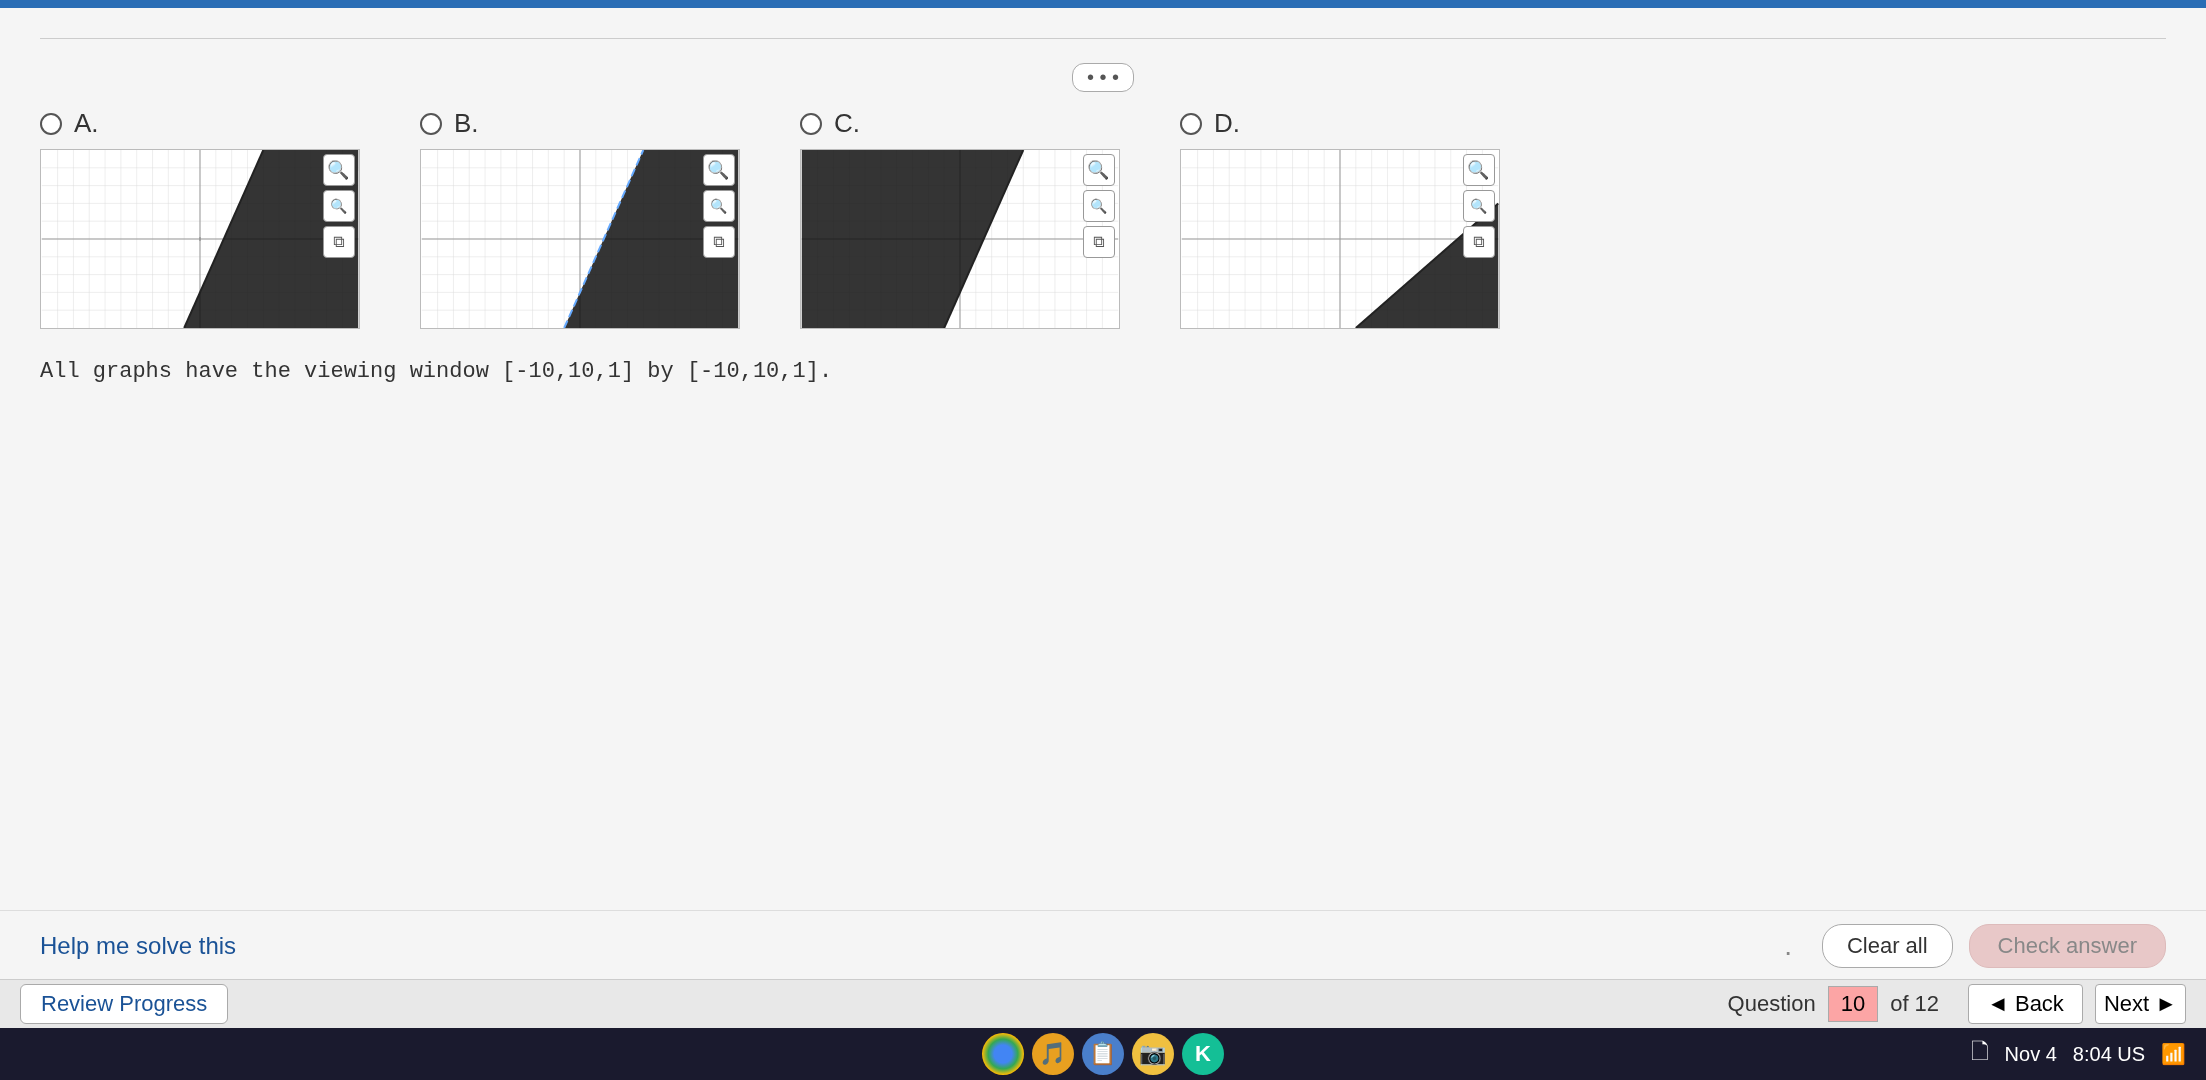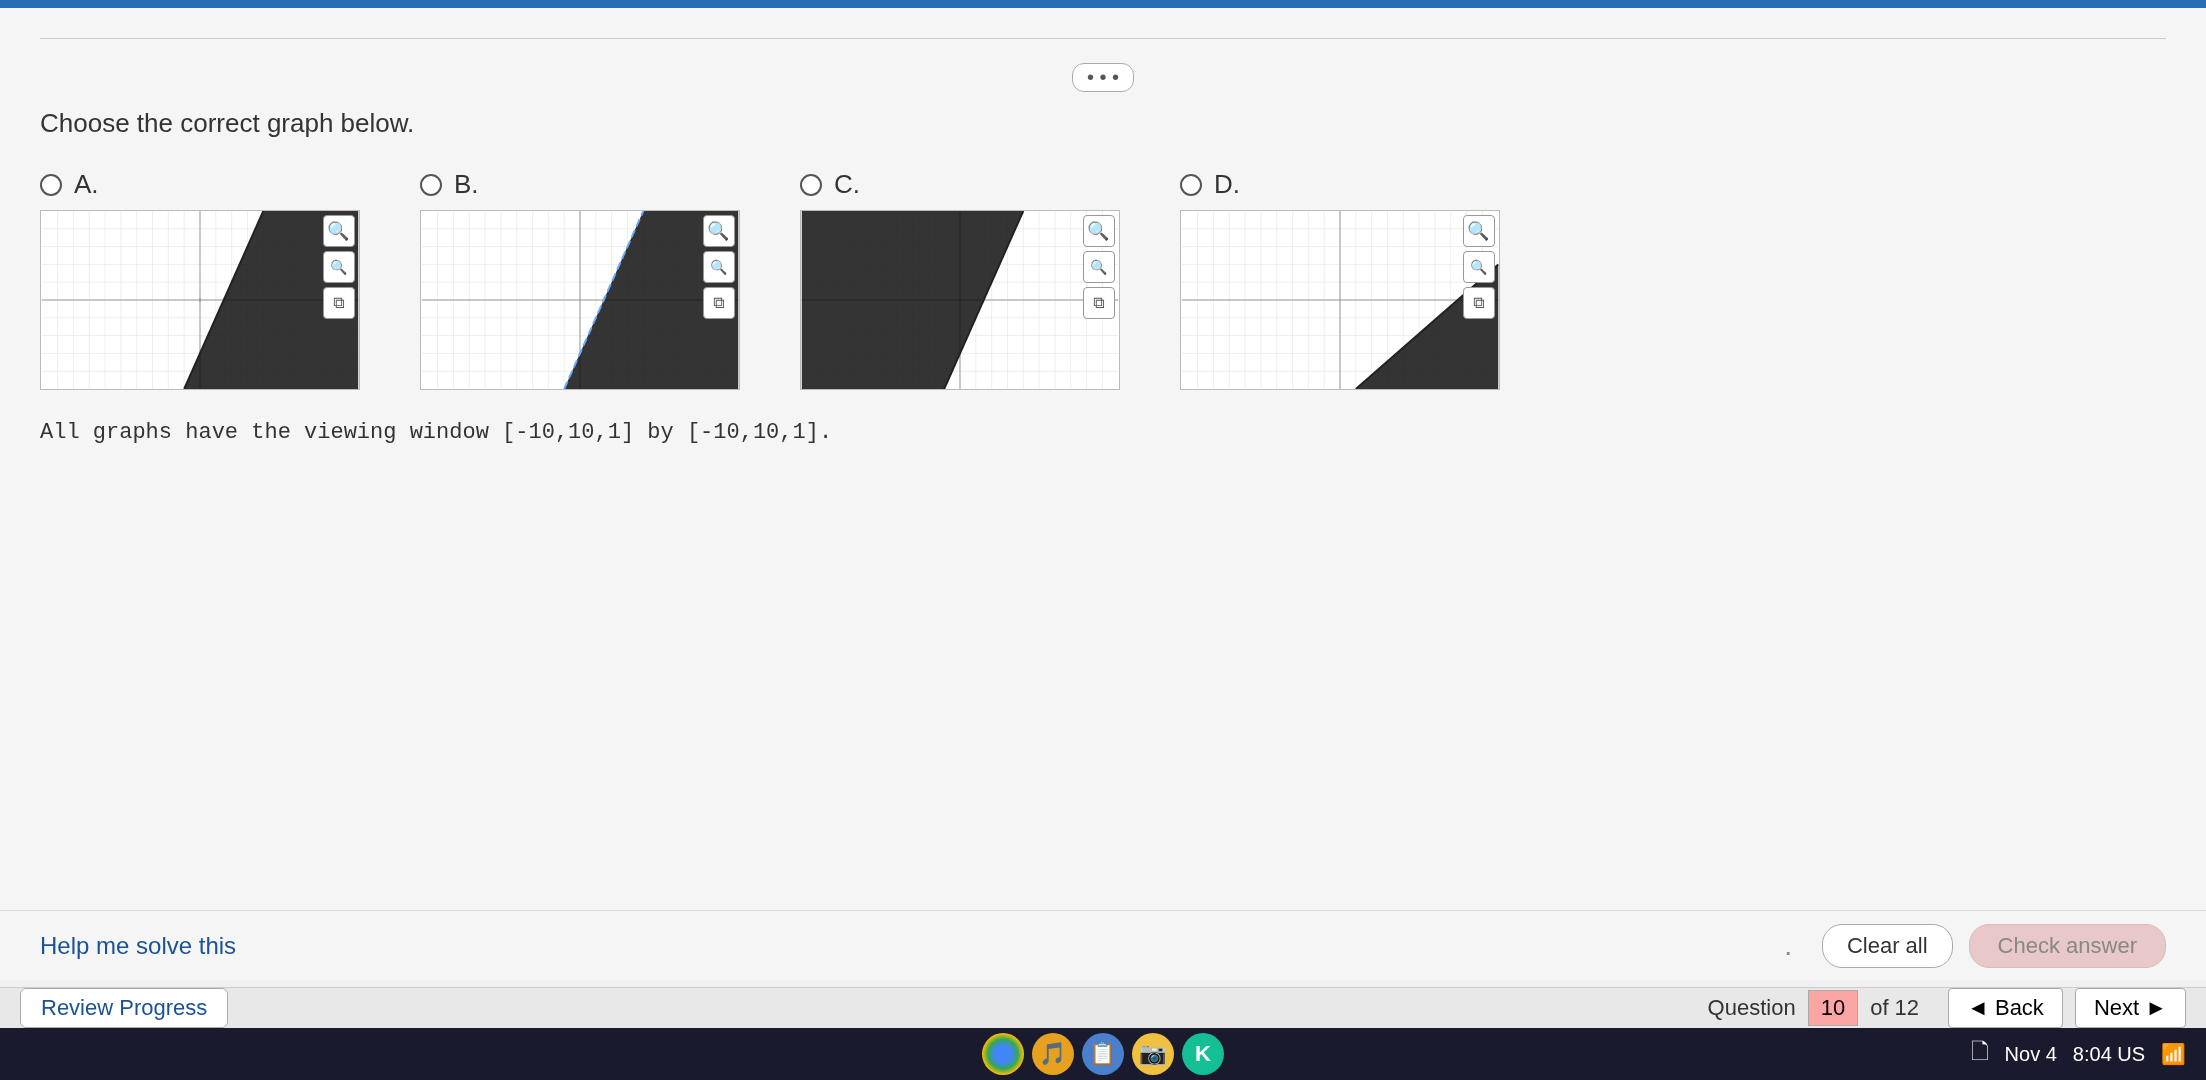--- a/index.html
+++ b/index.html
@@ -222,21 +222,21 @@
       padding: 8px 28px;
       cursor: pointer;
     }
 
     
     .progress-bar-area {
       position: absolute;
       bottom: 52px;
       left: 0;
       right: 0;
-      height: 41px;
+      height: 49px;
       background: #e8e8e8;
       display: flex;
       align-items: center;
       padding: 0 20px;
       border-top: 1px solid #ccc;
       gap: 20px;
     }
 
     .review-progress-btn {
       font-size: 22px;
@@ -285,21 +285,21 @@
       display: flex;
       align-items: center;
       gap: 6px;
       margin-left: 17px;
     }
 
     .next-btn {
       font-size: 22px;
       background: white;
       border: 1px solid #aaa;
-      padding: 6px 18px;
+      padding: 6px 8px;
       cursor: pointer;
       border-radius: 4px;
       display: flex;
       align-items: center;
       gap: 6px;
     }
 
     
     .taskbar {
       position: absolute;
@@ -393,21 +393,20 @@
 
 <div class="main-content">
 
 
   <hr class="divider">
 
   <div class="dots-row">
     <button class="more-btn-dots">• • •</button>
   </div>
 
-  <div class="choose-text">Choose the correct graph below.</div>
 
   <div class="graphs-row">
 
     <div class="graph-option">
       <div class="option-label-row">
         <div class="radio-circle"></div>
         <span class="option-letter">A.</span>
       </div>
       <div class="graph-container">
         <svg class="graph-svg" viewBox="0 0 320 180">

